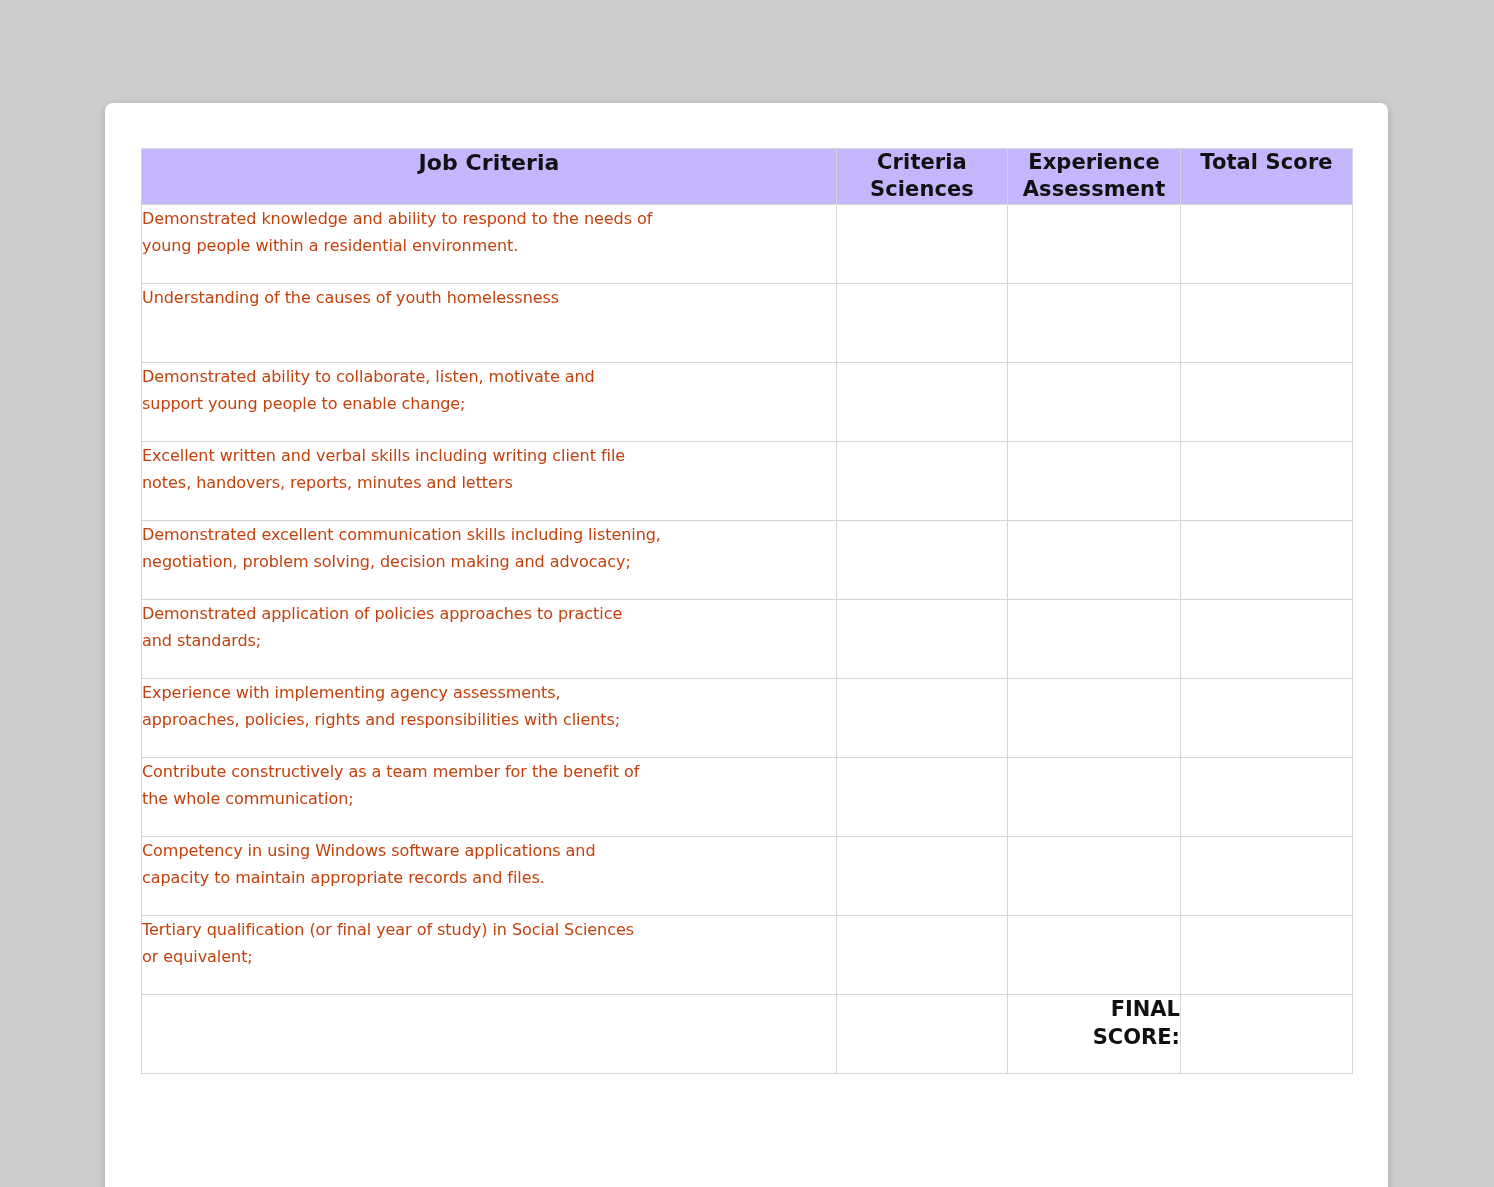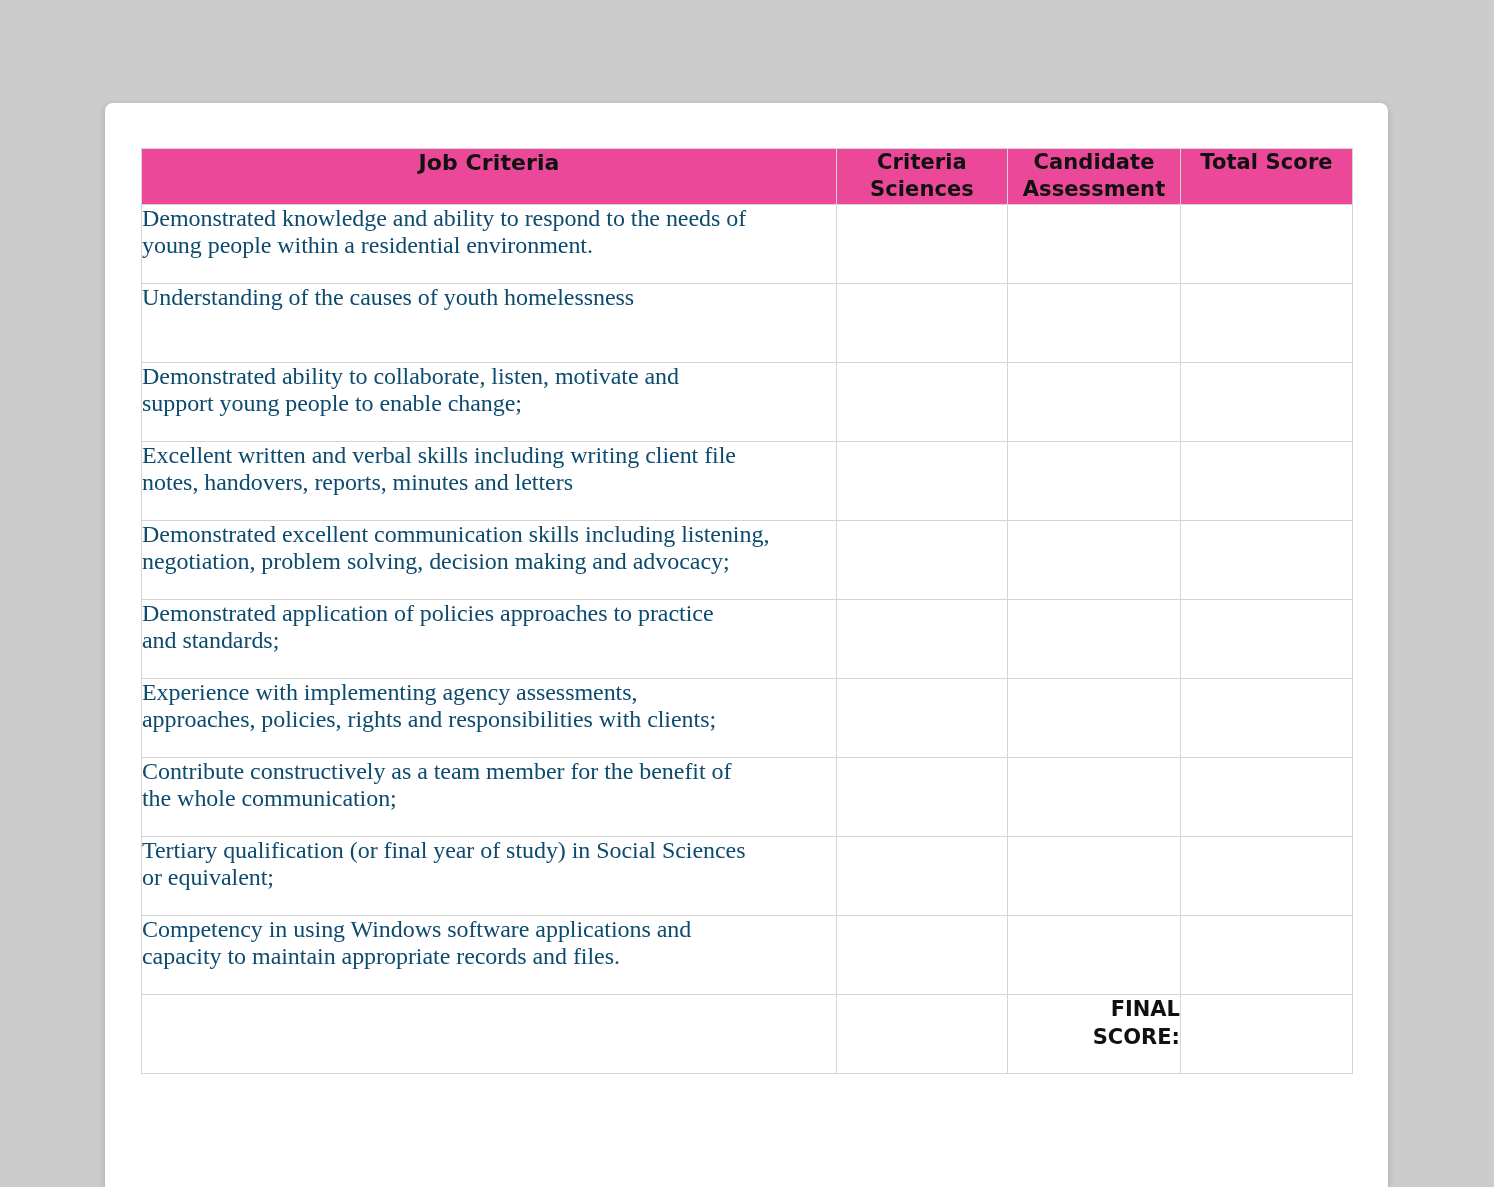--- a/index.html
+++ b/index.html
@@ -43,44 +43,43 @@
     vertical-align: top;
   }
 
   
   col.c-criteria   { width: 695px; }
   col.c-weighting  { width: 171px; }
   col.c-assessment { width: 173px; }
   col.c-total      { width: 172px; }
 
   thead th {
-    background: #ec4899;
+    background: #c4b5fd;
     height: 55px;
     vertical-align: middle;
     text-align: center;
     font-weight: bold;
     font-size: 21px;
     color: #111111;
     line-height: 27px;
     letter-spacing: 0.1px;
   }
   thead th.h-criteria { font-size: 22px; }
 
   tbody td {
     height: 78px;
     background: #ffffff;
   }
   td.cell-criteria {
     padding: 14px 2px 0 5px;
-    font-size: 24px;
+    font-size: 16px;
     line-height: 27px;
-    color: #0c4a6e;
+    color: #c2410c;
     white-space: pre-line;
     letter-spacing: -0.05px;
-    font-family: Liberation Serif, serif;
   }
   tr.row-single td.cell-criteria {
     padding-top: 28px;
     margin-left: 8px;
   }
   td.cell-blank { }
 
   td.cell-final {
     text-align: right;
     vertical-align: middle;
@@ -102,21 +101,21 @@
       <col class="c-criteria">
       <col class="c-weighting">
       <col class="c-assessment">
       <col class="c-total">
     </colgroup>
     <thead>
       <tr>
         <th class="h-criteria">Job Criteria</th>
         <th>Criteria
 Sciences</th>
-        <th>Candidate
+        <th>Experience
 Assessment</th>
         <th>Total Score</th>
       </tr>
     </thead>
     <tbody id="table-body">
         <tr>
           <td class="cell-criteria">Demonstrated knowledge and ability to respond to the needs of
 young people within a residential environment.</td>
           <td class="cell-blank"></td>
           <td class="cell-blank"></td>
@@ -164,29 +163,29 @@
           <td class="cell-blank"></td>
         </tr>
         <tr>
           <td class="cell-criteria">Contribute constructively as a team member for the benefit of
 the whole communication;</td>
           <td class="cell-blank"></td>
           <td class="cell-blank"></td>
           <td class="cell-blank"></td>
         </tr>
         <tr>
-          <td class="cell-criteria">Tertiary qualification (or final year of study) in Social Sciences
-or equivalent;</td>
+          <td class="cell-criteria">Competency in using Windows software applications and
+capacity to maintain appropriate records and files.</td>
           <td class="cell-blank"></td>
           <td class="cell-blank"></td>
           <td class="cell-blank"></td>
         </tr>
         <tr>
-          <td class="cell-criteria">Competency in using Windows software applications and
-capacity to maintain appropriate records and files.</td>
+          <td class="cell-criteria">Tertiary qualification (or final year of study) in Social Sciences
+or equivalent;</td>
           <td class="cell-blank"></td>
           <td class="cell-blank"></td>
           <td class="cell-blank"></td>
         </tr>
         <tr class="row-final">
           <td class="cell-criteria"></td>
           <td class="cell-blank"></td>
           <td class="cell-final">FINAL
 SCORE:</td>
           <td class="cell-blank"></td>

